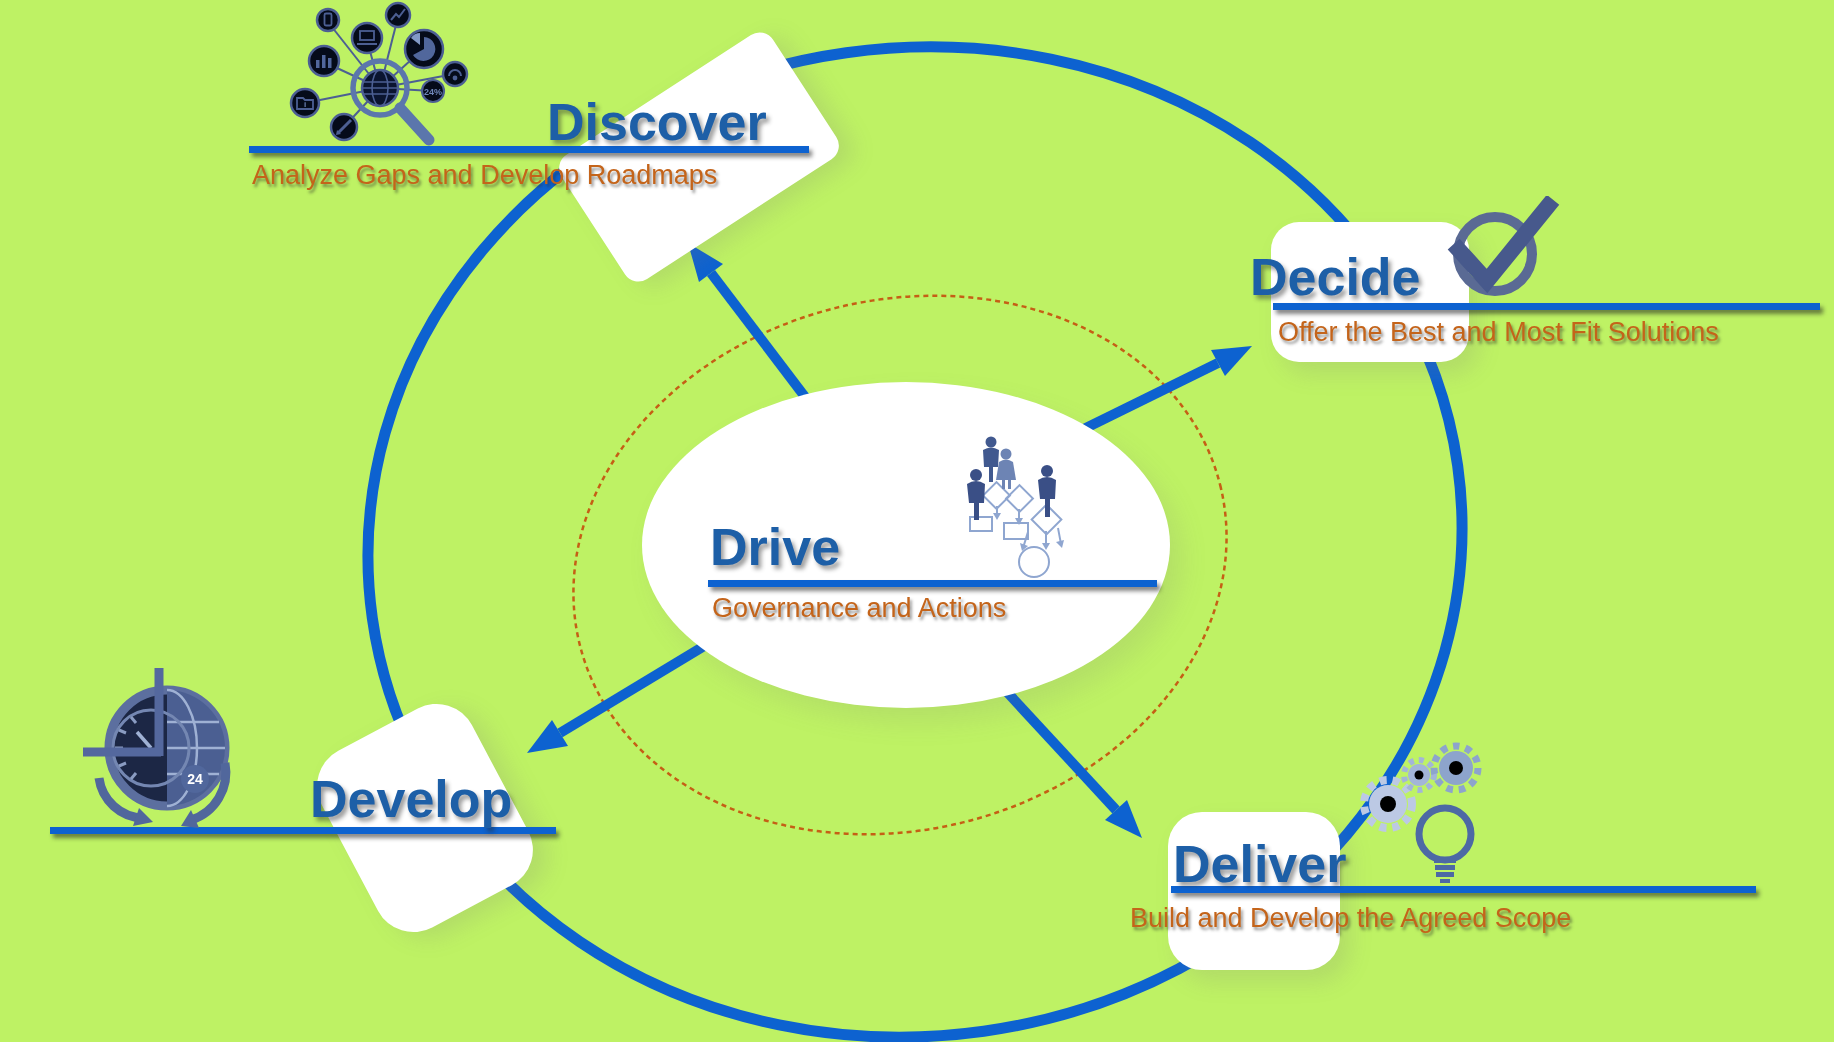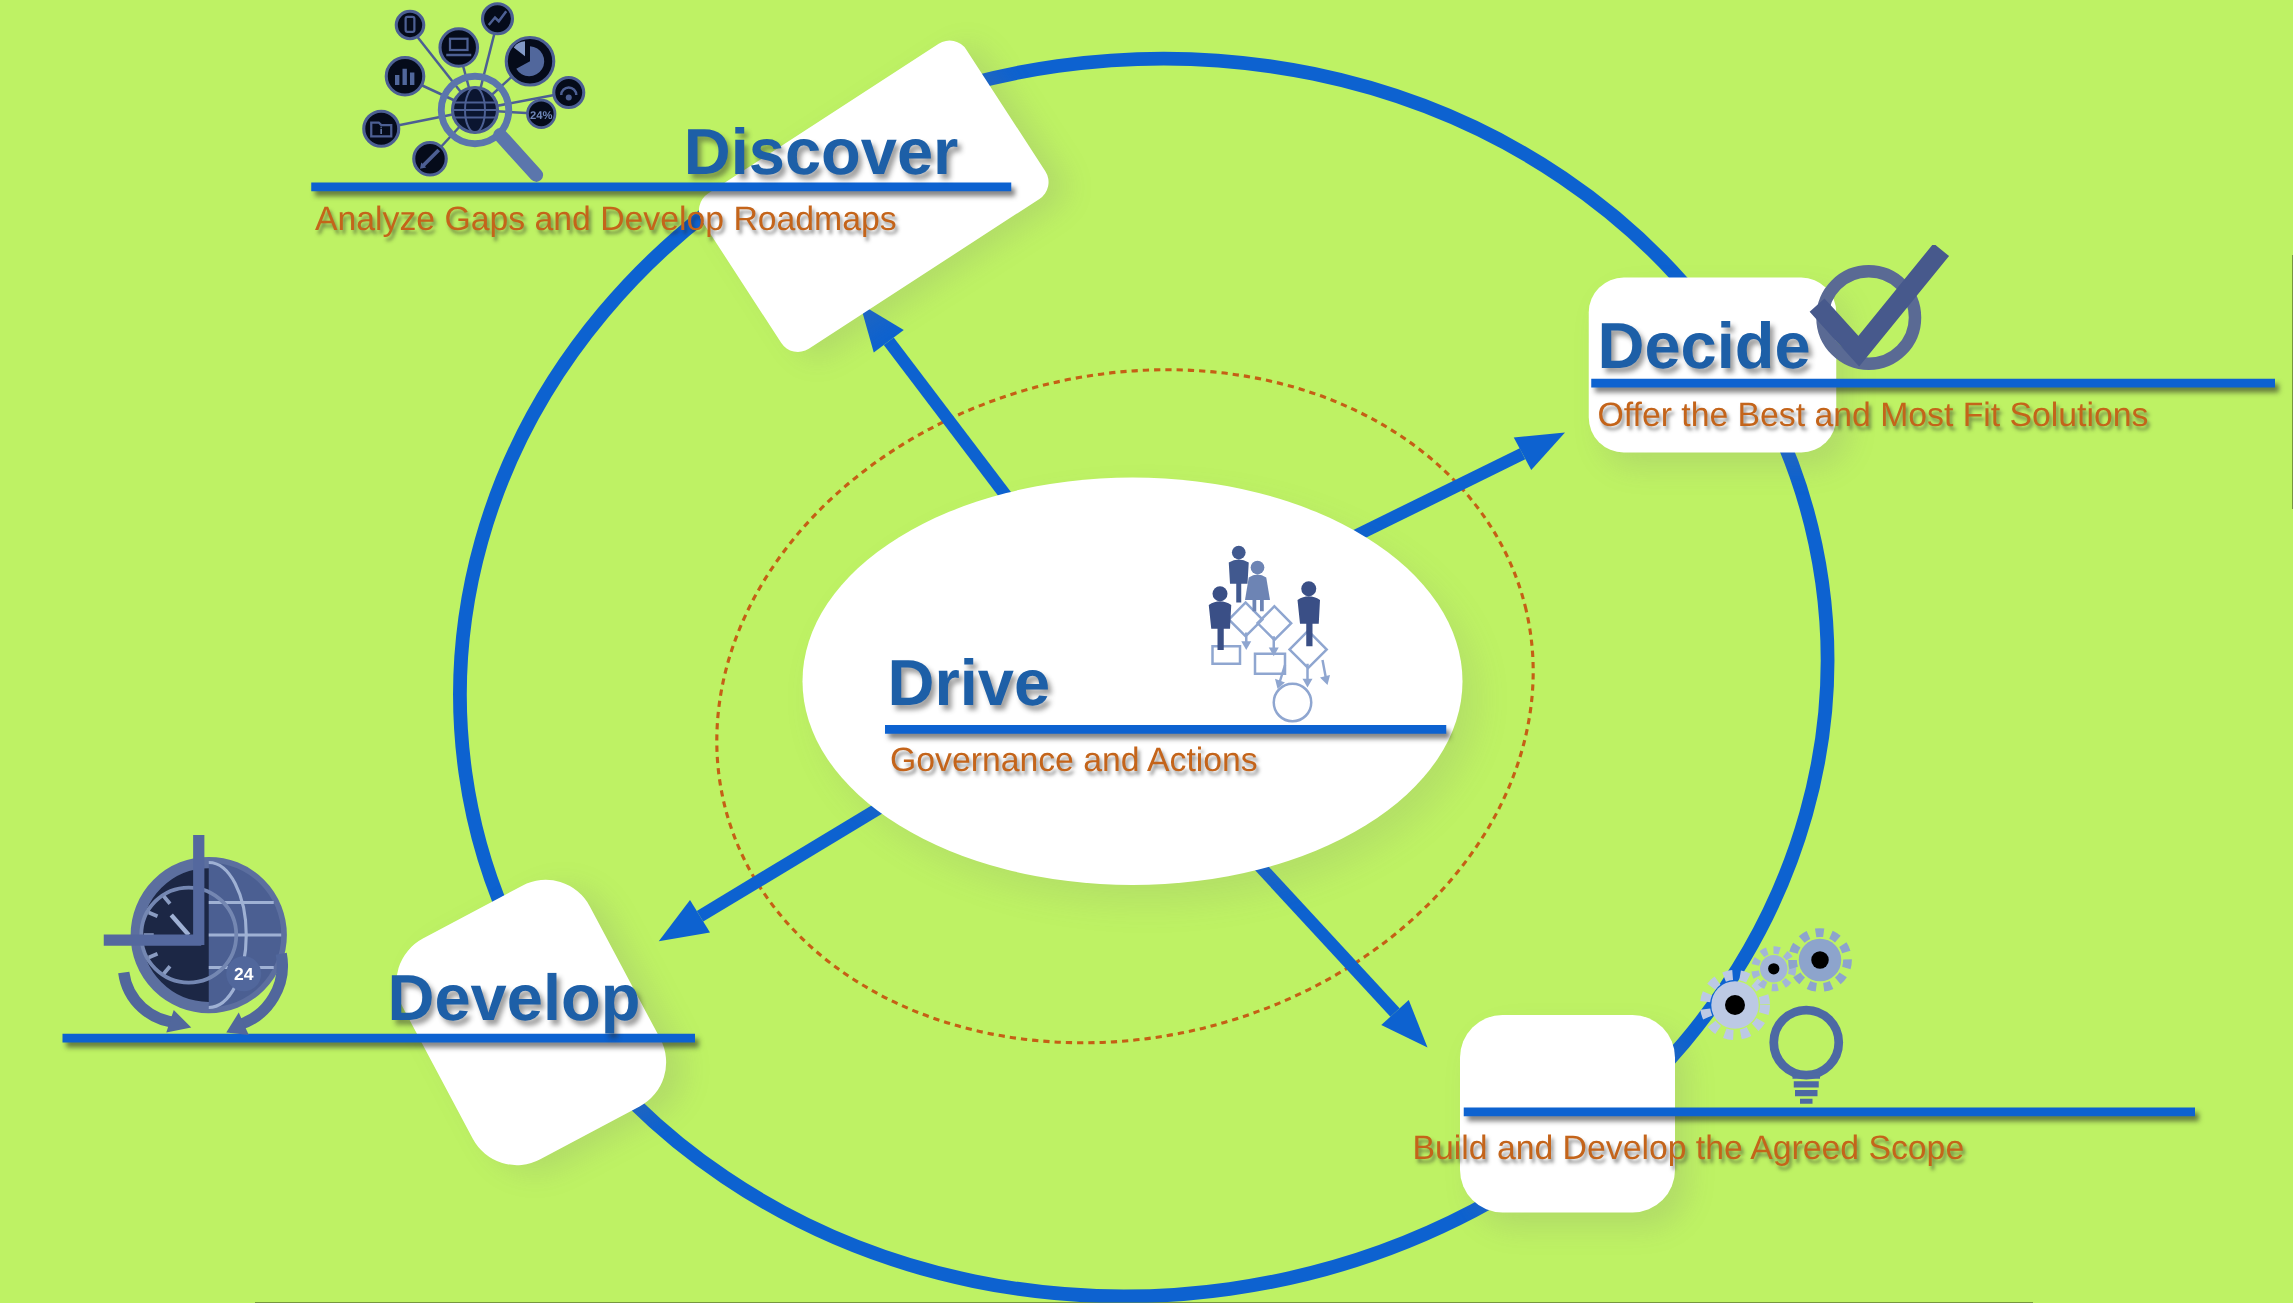--- a/index.html
+++ b/index.html
@@ -191,23 +191,24 @@
       <rect x="86" y="116" width="22" height="5" fill="#4d69a4"></rect>
       <rect x="87" y="123" width="20" height="5" fill="#4d69a4"></rect>
       <rect x="88" y="130" width="18" height="5" fill="#4d69a4"></rect>
       <rect x="92" y="137" width="10" height="4" fill="#4d69a4"></rect>
     </g>
   </svg>
 
   <div class="title" style="left:547px;top:95px">Discover</div>
   <div class="subtitle" style="left:252px;top:161px">Analyze Gaps and Develop Roadmaps</div>
 
-  <div class="title" style="left:1278px;top:250px">Decide</div>
+  <div class="title" style="left:1250px;top:250px">Decide</div>
   <div class="subtitle" style="left:1278px;top:318px">Offer the Best and Most Fit Solutions</div>
 
   <div class="title" style="left:710px;top:520px">Drive</div>
   <div class="subtitle" style="left:712px;top:594px">Governance and Actions</div>
 
   <div class="title" style="left:310px;top:772px">Develop</div>
 
+  <div class="title" style="left:1173px;top:837px">Deliver</div>
   <div class="subtitle" style="left:1130px;top:904px">Build and Develop the Agreed Scope</div>
 
 </div>
 
 </body></html>

